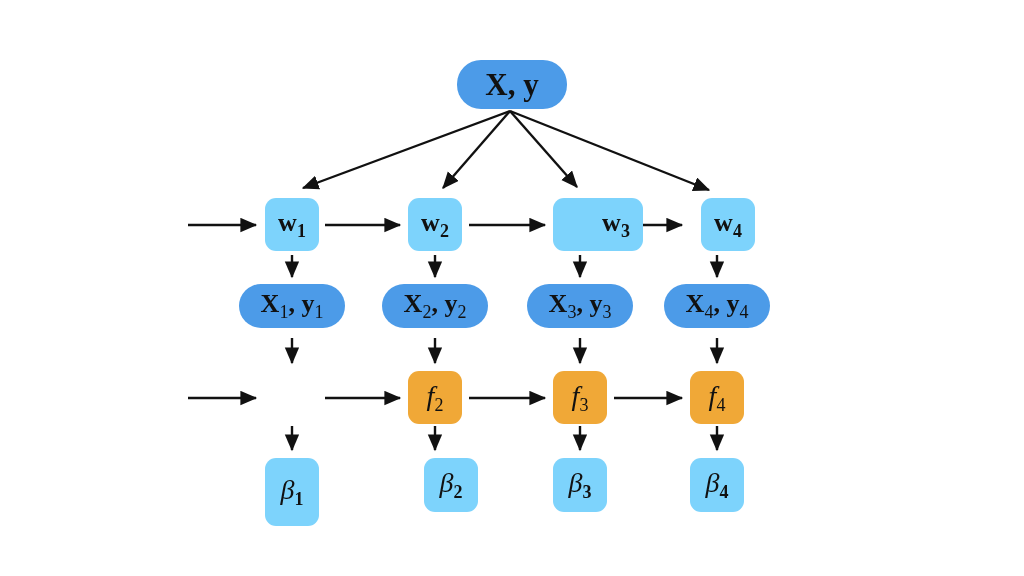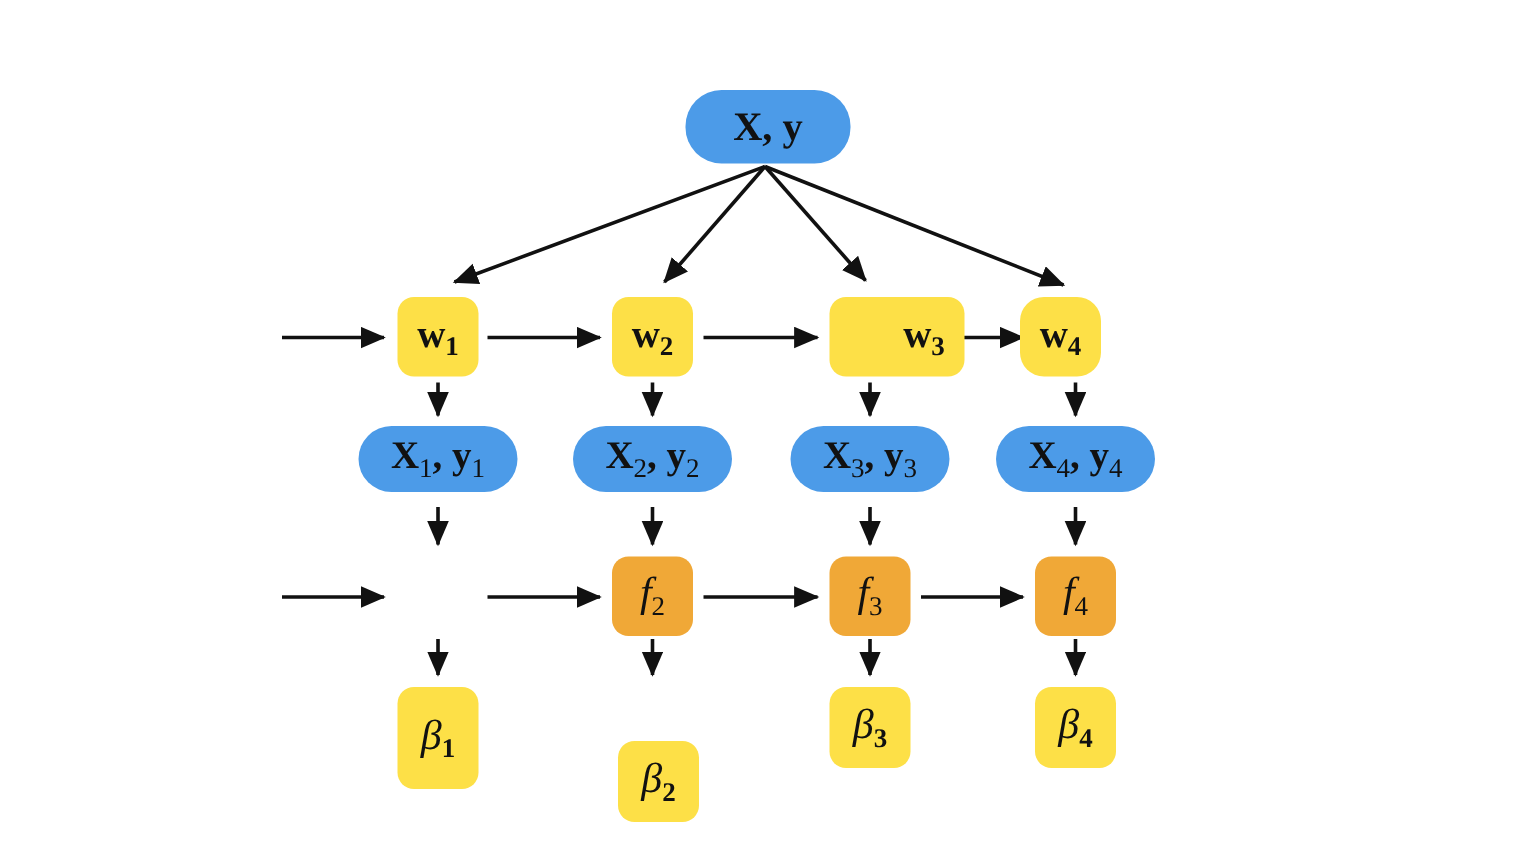--- a/index.html
+++ b/index.html
@@ -6,27 +6,27 @@
   .stage{
     position:relative;width:1024px;height:576px;background:#ffffff;
     font-family:"Liberation Serif", serif;color:#111;overflow:hidden;
   }
   .edges{position:absolute;left:0;top:0;width:1024px;height:576px;}
   .node{
     position:absolute;display:flex;align-items:center;justify-content:center;
     text-align:center;color:#111;
   }
   .box{width:54px;height:53px;border-radius:11px;}
-  .green{background:#fde047;}
+  .green{background:#7dd3fc;}
   .orange{background:#F0A837;}
   .blue{background:#4C9BE8;}
   .root{width:110px;height:49px;border-radius:24px;}
   .xy{width:106px;height:44px;border-radius:25px;}
   .lbl{font-size:26px;line-height:1;white-space:pre;}
-  .root .lbl{font-size:27px;}
+  .root .lbl{font-size:31px;}
   .bold{font-weight:bold;}
   .ital{font-style:italic;font-size:28px;}
   .sub{font-size:18px;vertical-align:-0.32em;font-weight:normal;font-style:normal;}
   .subb{font-weight:bold;}
 </style>
 </head>
 <body>
 
 <div class="stage">
 
@@ -76,21 +76,21 @@
 
   <div class="node green box" style="left:265px;top:198px;">
     <span class="lbl bold"><span>w</span><span class="sub subb">1</span></span>
   </div>
   <div class="node green box" style="left:408px;top:198px;">
     <span class="lbl bold"><span>w</span><span class="sub subb">2</span></span>
   </div>
   <div class="node green box" style="left:553px;top:198px;padding-left:36px;">
     <span class="lbl bold"><span>w</span><span class="sub subb">3</span></span>
   </div>
-  <div class="node green box" style="left:680px;top:198px;border-radius:16px;">
+  <div class="node green box" style="left:701px;top:198px;">
     <span class="lbl bold"><span>w</span><span class="sub subb">4</span></span>
   </div>
 
   <div class="node blue xy" style="left:239px;top:284px;">
     <span class="lbl"><span class="bold">X</span><span class="sub">1</span><span class="bold">, </span><span class="bold">y</span><span class="sub">1</span></span>
   </div>
   <div class="node blue xy" style="left:382px;top:284px;">
     <span class="lbl"><span class="bold">X</span><span class="sub">2</span><span class="bold">, </span><span class="bold">y</span><span class="sub">2</span></span>
   </div>
   <div class="node blue xy" style="left:527px;top:284px;">
@@ -106,21 +106,21 @@
   <div class="node orange box" style="left:553px;top:371px;">
     <span class="lbl ital"><span>f</span><span class="sub">3</span></span>
   </div>
   <div class="node orange box" style="left:690px;top:371px;">
     <span class="lbl ital"><span>f</span><span class="sub">4</span></span>
   </div>
 
   <div class="node green box" style="left:265px;top:458px;height:68px;">
     <span class="lbl ital"><span>β</span><span class="sub subb">1</span></span>
   </div>
-  <div class="node green box" style="left:412px;top:458px;height:54px;margin-top:36px;">
+  <div class="node green box" style="left:424px;top:458px;height:54px;">
     <span class="lbl ital"><span>β</span><span class="sub subb">2</span></span>
   </div>
   <div class="node green box" style="left:553px;top:458px;height:54px;">
     <span class="lbl ital"><span>β</span><span class="sub subb">3</span></span>
   </div>
   <div class="node green box" style="left:690px;top:458px;height:54px;">
     <span class="lbl ital"><span>β</span><span class="sub subb">4</span></span>
   </div>
 
 </div>

